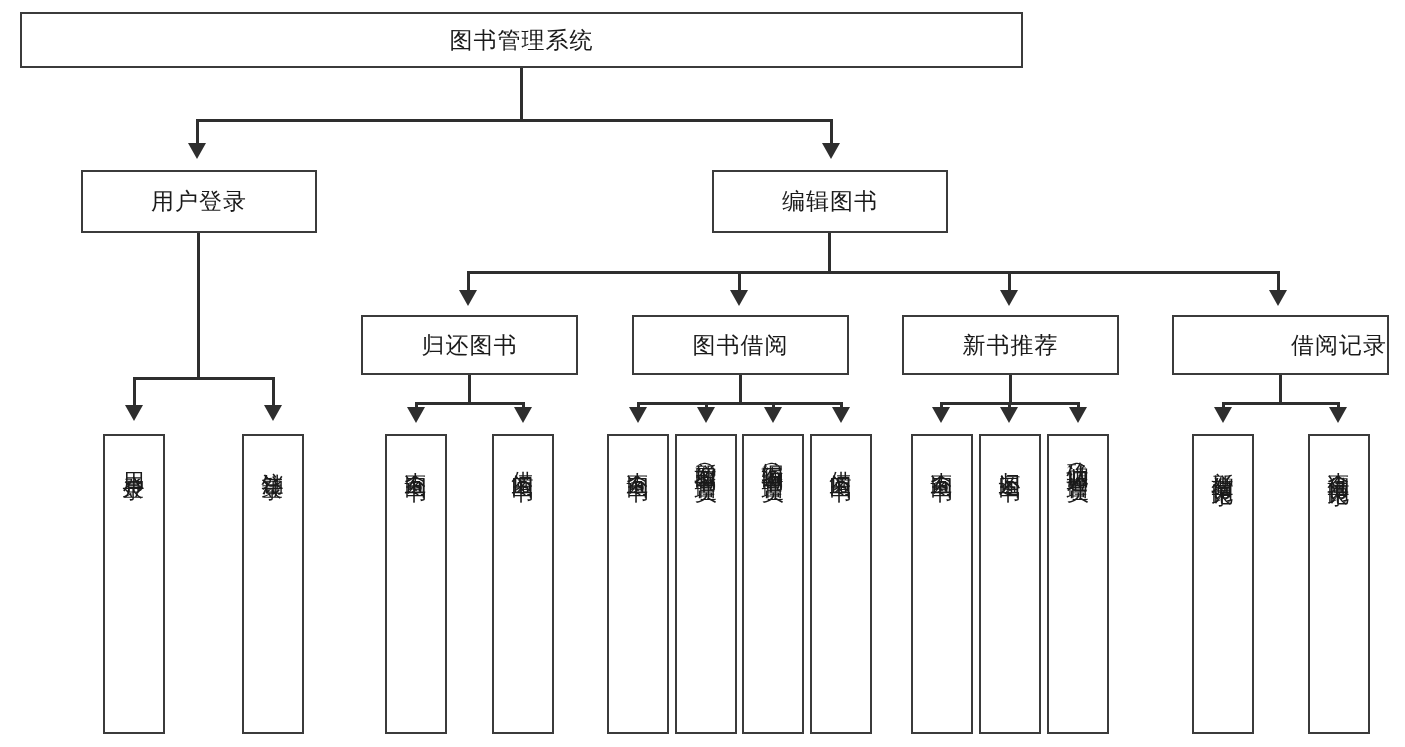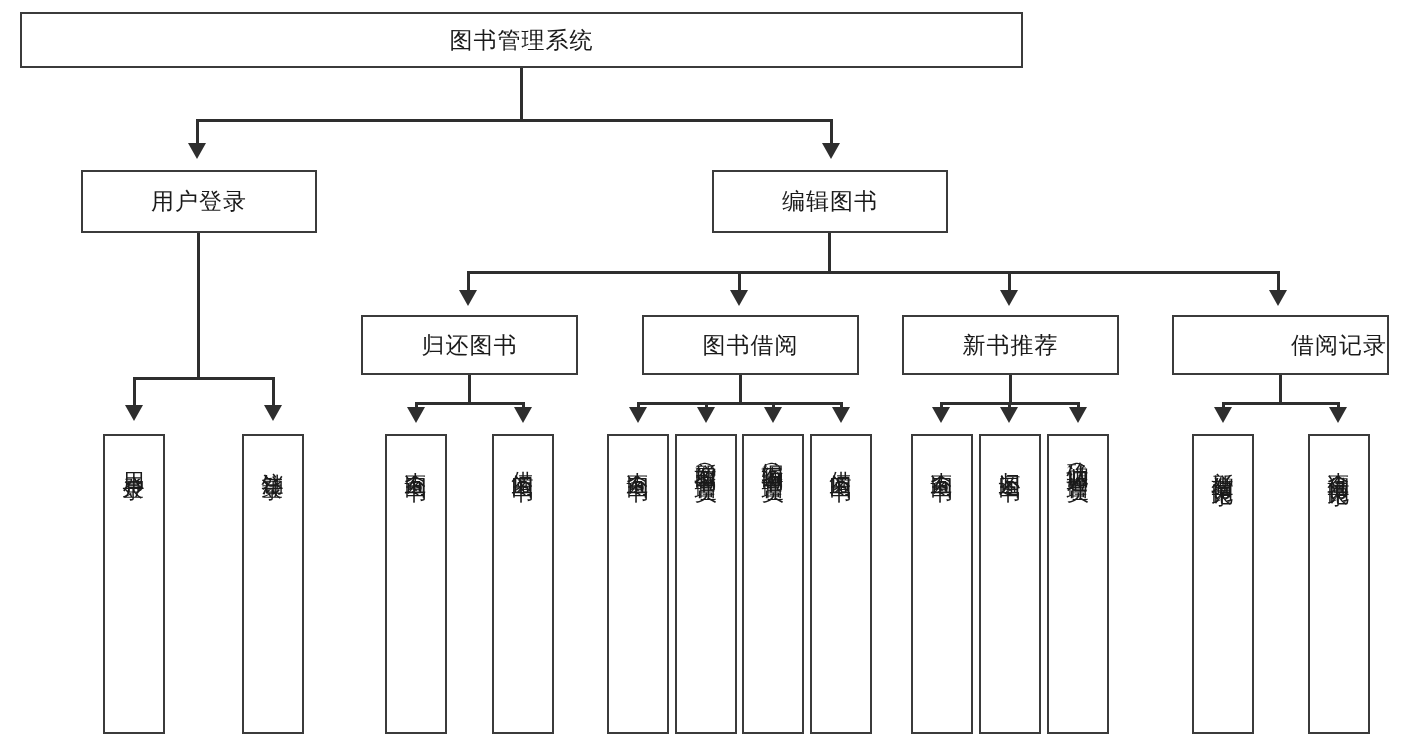--- a/index.html
+++ b/index.html
@@ -111,21 +111,21 @@
 
   <div class="ln v" style="left:1008px;top:271px;width:3px;height:22px;"></div>
   <div class="arw" style="left:1000px;top:290px;"></div>
 
   <div class="ln v" style="left:1277px;top:271px;width:3px;height:22px;"></div>
   <div class="arw" style="left:1269px;top:290px;"></div>
 
   <div class="box" style="left:361px;top:315px;width:217px;height:60px;">
     <span class="lbl">归还图书</span>
   </div>
-  <div class="box" style="left:632px;top:315px;width:217px;height:60px;margin-left:10px;">
+  <div class="box" style="left:632px;top:315px;width:217px;height:60px;">
     <span class="lbl">图书借阅</span>
   </div>
   <div class="box" style="left:902px;top:315px;width:217px;height:60px;">
     <span class="lbl">新书推荐</span>
   </div>
   <div class="box" style="left:1172px;top:315px;width:217px;height:60px;justify-content:flex-end;">
     <span class="lbl">借阅记录</span>
   </div>
 
   <div class="ln v" style="left:468px;top:375px;width:3px;height:29px;"></div>

